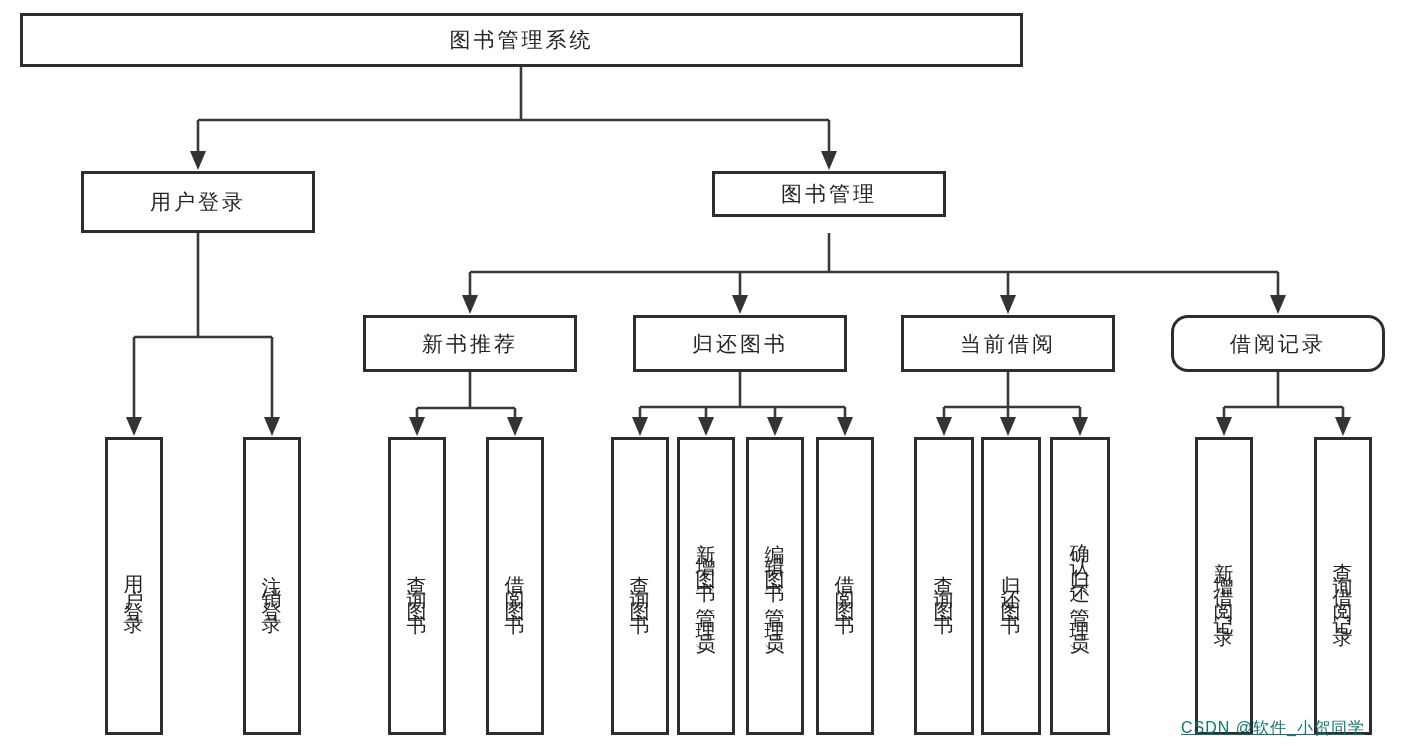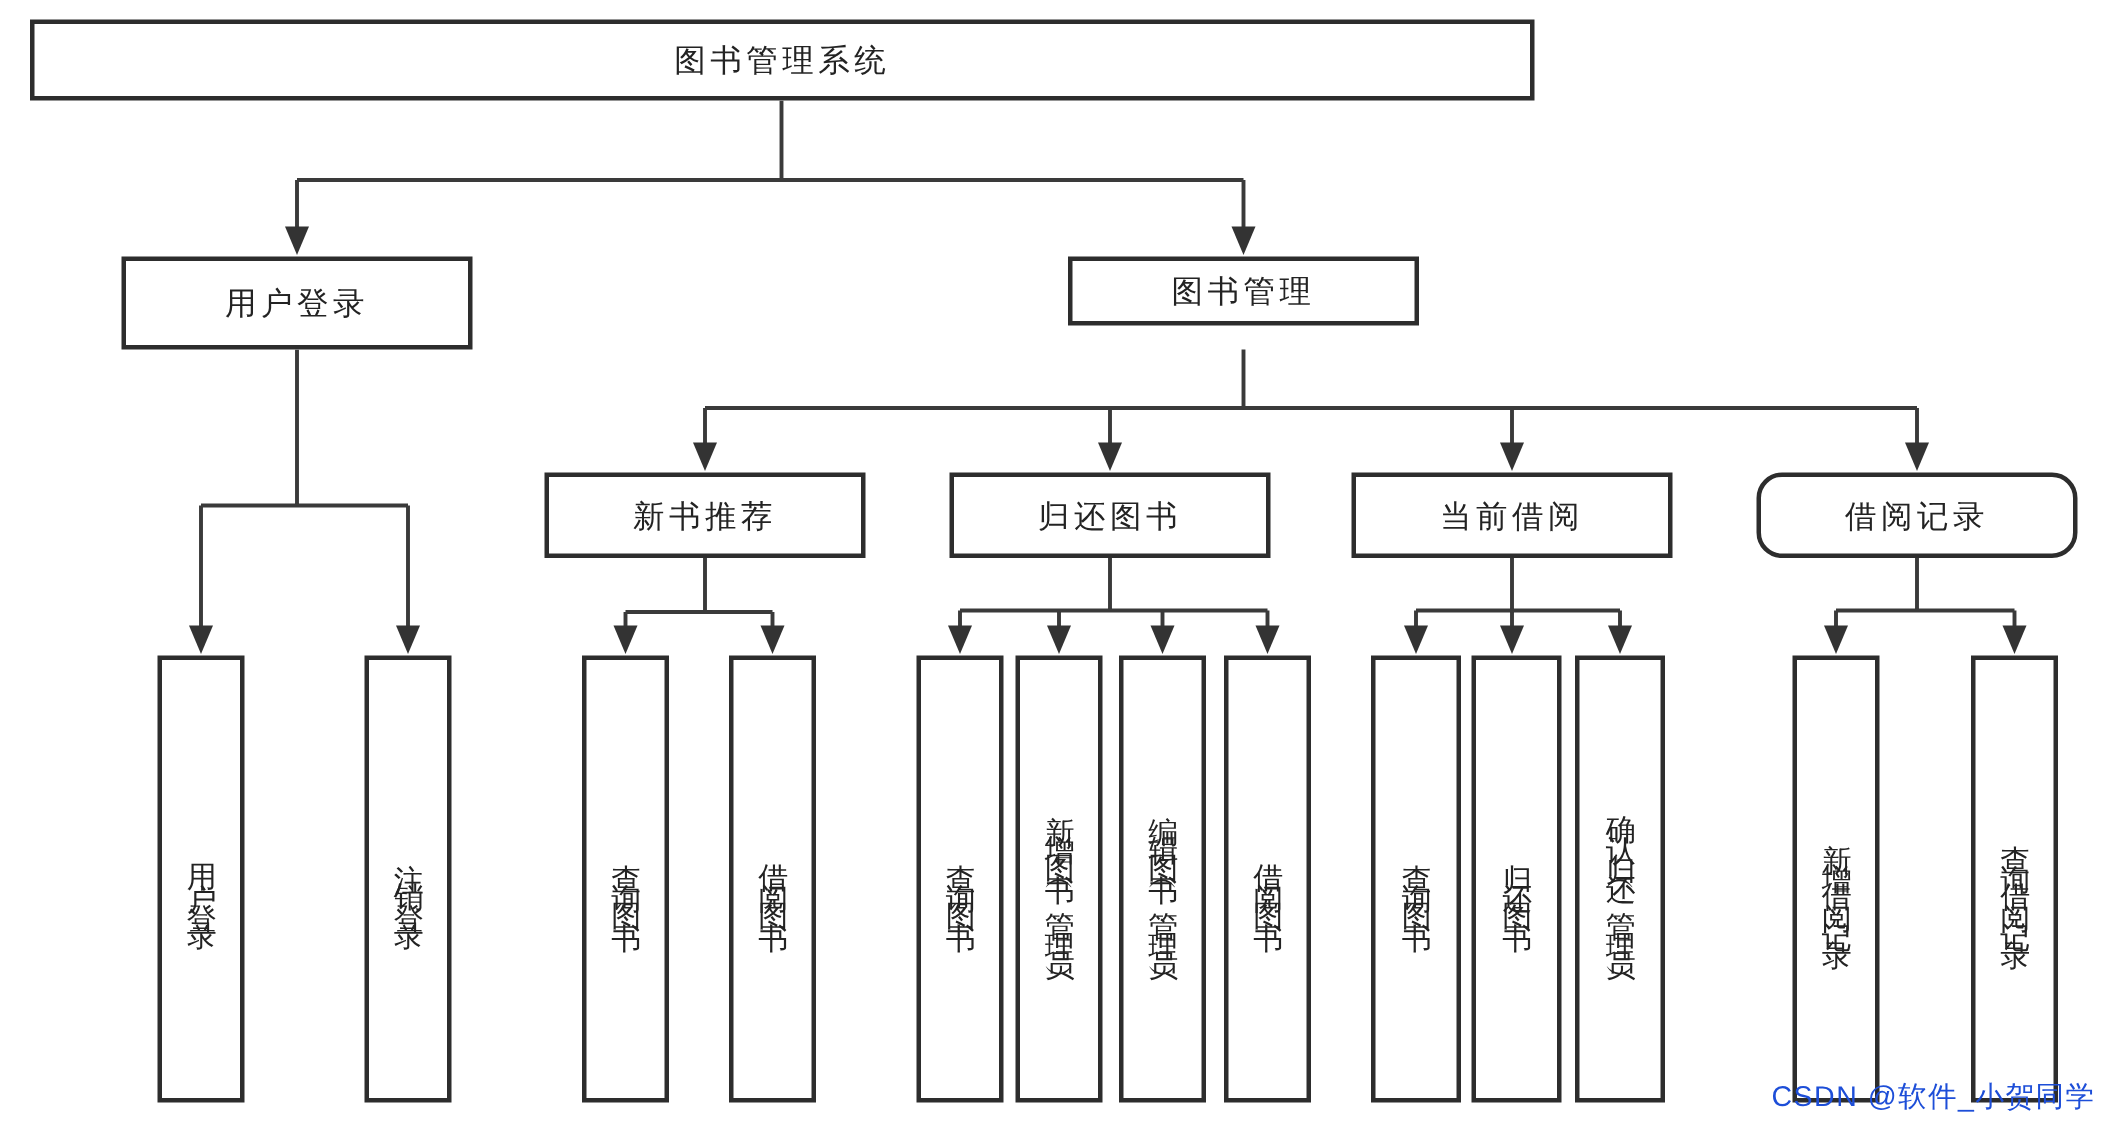--- a/index.html
+++ b/index.html
@@ -34,24 +34,25 @@
     text-orientation: mixed;
     font-size: 20px;
     line-height: 1;
     letter-spacing: 13px;
     white-space: nowrap;
   }
   .watermark {
     position: absolute;
     left: 1181px;
     top: 718px;
-    font-size: 19px;
-    color: #1d4ed8;
+    font-size: 16px;
+    color: #0f766e;
     letter-spacing: 1px;
     white-space: nowrap;
+    text-decoration: underline;
   }
 </style>
 </head>
 <body>
 
 <div class="canvas">
 
   <svg class="wires" viewBox="0 0 1405 747">
     <g>
       <path d="M521 67 V120 M198 120 H829 M198 120 V153 M829 120 V153"></path>

